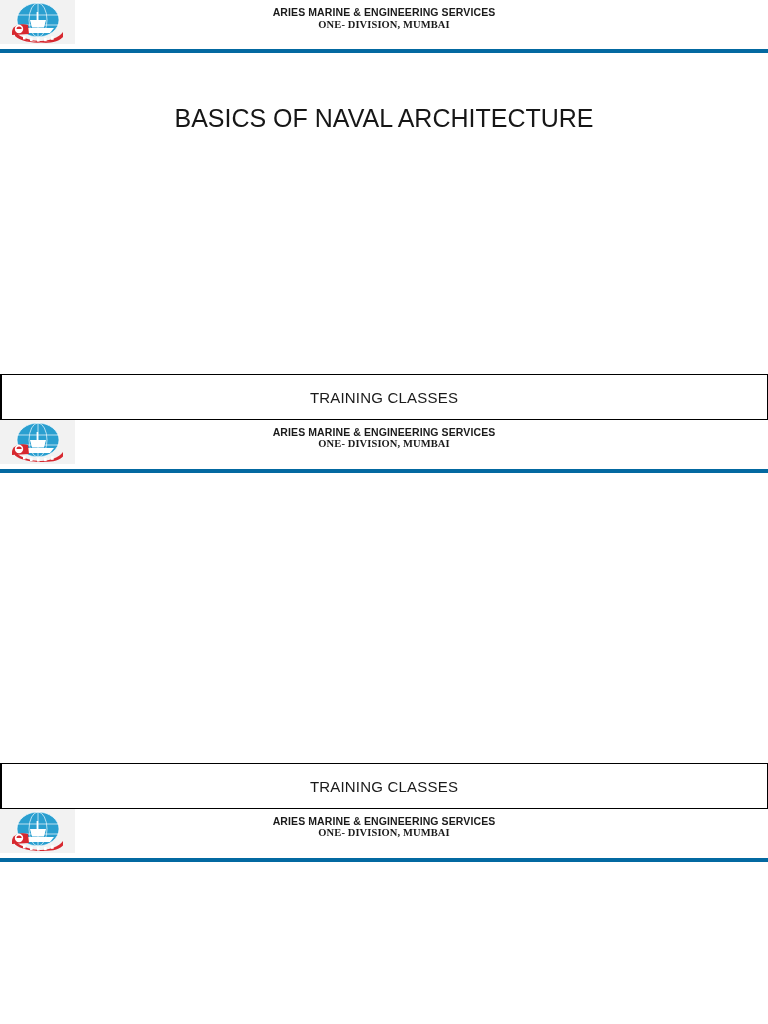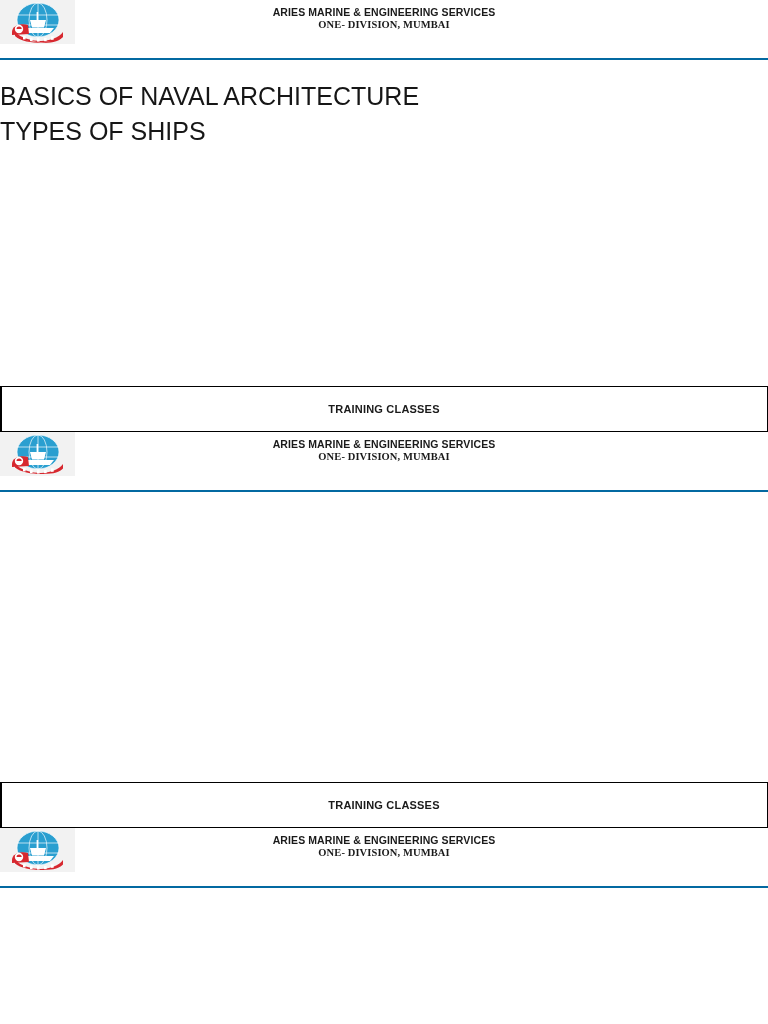--- a/index.html
+++ b/index.html
@@ -9,23 +9,23 @@
     font-family:"Liberation Sans", sans-serif;
   }
   body { position:relative; width:768px; }
 
   .page { position:relative; width:768px; background:#fff; }
 
   
   .brandbar {
     position:relative;
     width:768px;
-    height:60px;
+    height:53px;
     background:#ffffff;
-    border-bottom:2px solid #0369a1;
+    border-bottom:4px solid #0369a1;
   }
 
   .logo-cell {
     position:absolute;
     left:0; top:0;
     width:75px; height:44px;
     background:#f2f2f2;
     overflow:hidden;
   }
   .logo {
@@ -40,25 +40,26 @@
     line-height:1.22;
     font-size:10.5px;
     font-weight:bold;
     color:#1a1a1a;
     letter-spacing:0.1px;
   }
   .brand-text .l2 { display:block;font-family:Liberation Serif, serif; }
 
   
   .slide-title {
+    text-align:center;
     font-size:25px;
     color:#161616;
     line-height:1.38;
     font-weight:normal;
-    padding-top:19px;
+    padding-top:48px;
   }
   .slide-title .t2 { display:block; }
 
   
   .slide-body { position:relative; width:768px; }
 
   
   .training-box {
     position:relative;
     width:768px;
@@ -73,22 +74,22 @@
   }
   .training-box::after{
     content:"";
     position:absolute; right:0; top:0; bottom:0; width:1.5px; background:#000;
   }
   .training-label {
     position:absolute;
     left:0; right:0; top:50%;
     transform:translateY(-50%);
     text-align:center;
-    font-size:11px;
-    font-weight:bold;
+    font-size:15px;
+    font-weight:normal;
     color:#1a1a1a;
     letter-spacing:0.2px;
   }
 
   
   .chart-area { position:relative; width:768px; height:290px; }
 
   .connector { position:absolute; background:#9ac77e; }
 
   
@@ -136,21 +137,20 @@
       </svg>
     </div>
     <div class="brand-text">
       <span>ARIES MARINE &amp; ENGINEERING SERVICES</span>
       <span class="l2">ONE- DIVISION, MUMBAI</span>
     </div>
   </div>
 
   <div class="slide-title">
     <span>BASICS OF NAVAL ARCHITECTURE</span>
-    <span class="t2">TYPES OF SHIPS</span>
   </div>
 
   <div class="slide-body" style="height:238px;"></div>
 
   <div class="training-box">
     <div class="training-label">TRAINING CLASSES</div>
   </div>
 </div>
 
 <div class="page">

